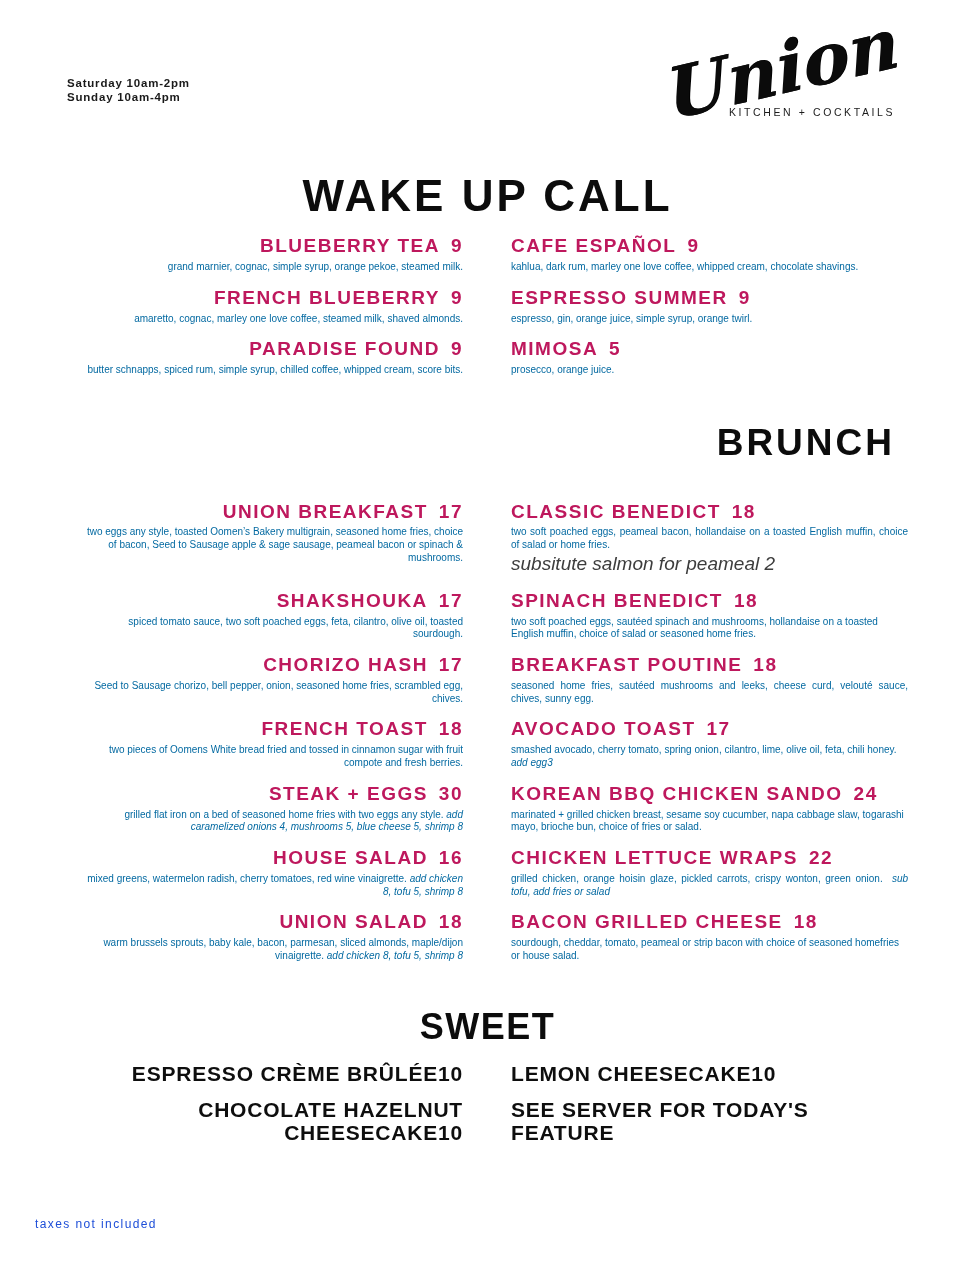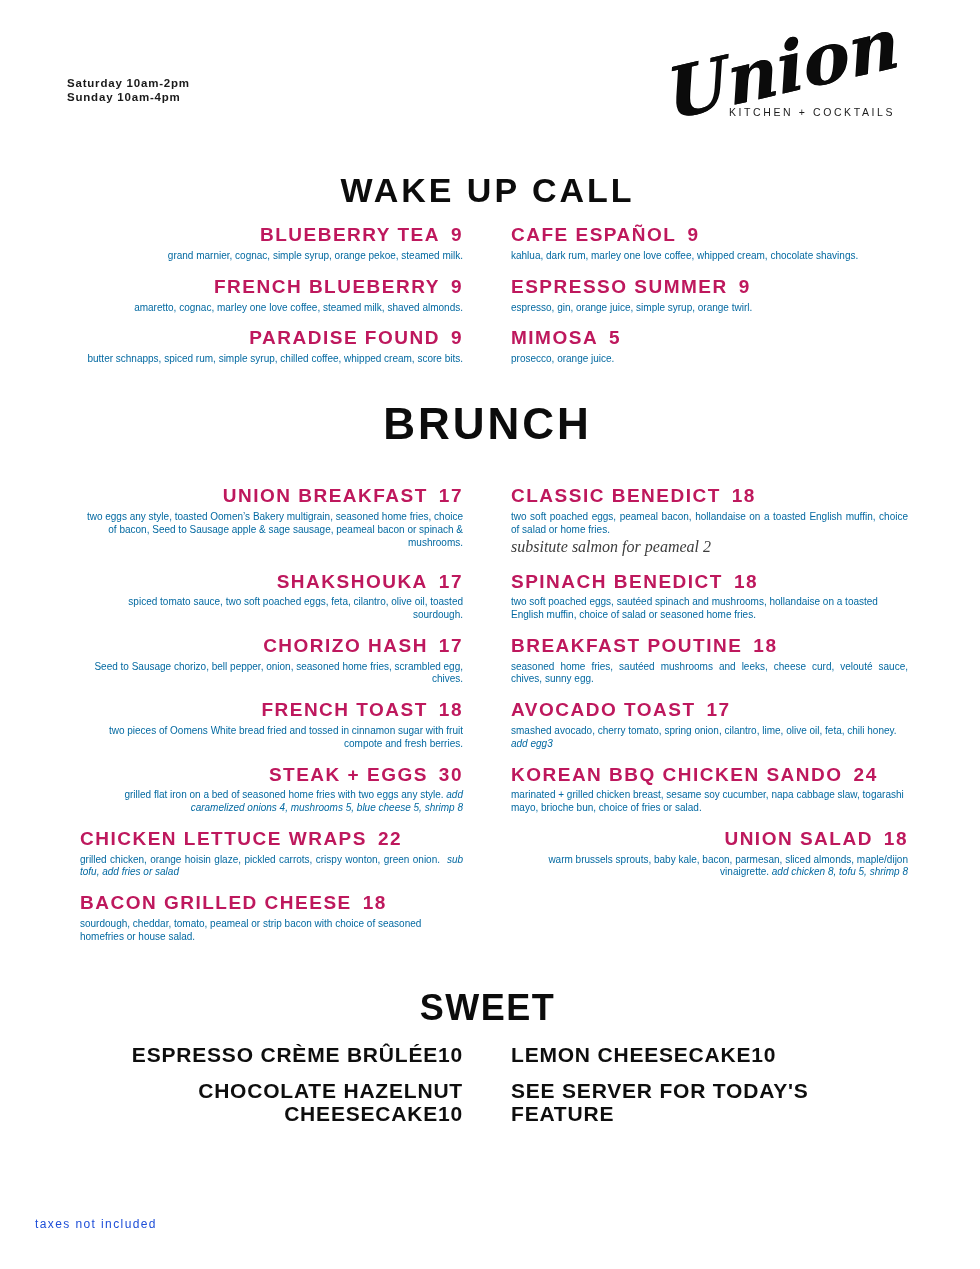--- a/index.html
+++ b/index.html
@@ -32,22 +32,22 @@
   .logo-tagline {
     margin-top: 2px; padding-left: 58px;
     font-size: 10.5px; letter-spacing: 2.6px;
     font-weight: 500; color: #1c1c1c; white-space: nowrap;
   }
   
   .section-title {
     width: 815px; margin-left: 80px; text-align: center;
     font-weight: bold; color: #0c0c0c; line-height: 1.1;
   }
-  .title-wake   { font-size: 34px; letter-spacing: 3px; margin-top: 14px; margin-bottom: 14px; }
-  .title-brunch { font-size: 44px; letter-spacing: 3px; margin-top: 34px; margin-bottom: 36px; }
+  .title-wake   { font-size: 44px; letter-spacing: 3px; margin-top: 14px; margin-bottom: 14px; }
+  .title-brunch { font-size: 37px; letter-spacing: 3px; margin-top: 46px; margin-bottom: 36px; text-align: right; }
   .title-sweet  { font-size: 36px; letter-spacing: 1.5px; margin-top: 44px; margin-bottom: 16px; }
   
   .menu-grid {
     display: grid;
     grid-template-columns: 383px 397px;
     column-gap: 48px;
     row-gap: 12px;
     margin-left: 80px;
     align-items: start;
   }
@@ -57,21 +57,21 @@
     font-size: 19px; font-weight: bold; letter-spacing: 1.5px;
     color: #be185d; line-height: 1.25; margin-bottom: 3px;
     white-space: nowrap;
   }
   .item-price { margin-left: 11px; }
   .item-desc {
     font-size: 10px; line-height: 1.28; color: #0369a1;
   }
   .menu-item.right .item-desc.just { text-align: justify; }
   .note { font-style: italic; }
-  .note-block { font-style: italic; font-size: 16px; line-height: 1.3; color: #3d3d3d; font-family: Liberation Serif, serif; }
+  .note-block { font-style: italic; font-size: 19px; line-height: 1.3; color: #3d3d3d; }
   
   .sweet-grid {
     display: grid;
     grid-template-columns: 383px 397px;
     column-gap: 48px;
     row-gap: 12px;
     margin-left: 80px;
     align-items: start;
   }
   .sweet-item {
@@ -178,20 +178,24 @@
 
   <div class="menu-item left">
     <div class="item-head"><span>STEAK + EGGS</span><span class="item-price">30</span></div>
     <div class="item-desc"><span>grilled flat iron on a bed of seasoned home fries with two eggs any style.</span> <span class="note">add caramelized onions 4, mushrooms 5, blue cheese 5, shrimp 8</span></div>
   </div>
   <div class="menu-item right">
     <div class="item-head"><span>KOREAN BBQ CHICKEN SANDO</span><span class="item-price">24</span></div>
     <div class="item-desc">marinated + grilled chicken breast, sesame soy cucumber, napa cabbage slaw, togarashi mayo, brioche bun, choice of fries or salad.</div>
   </div>
 
+  <div class="menu-item left">
+    <div class="item-head"><span>HOUSE SALAD</span><span class="item-price">16</span></div>
+    <div class="item-desc"><span>mixed greens,  watermelon radish, cherry tomatoes, red wine vinaigrette.</span> <span class="note">add chicken 8, tofu 5, shrimp 8</span></div>
+  </div>
   <div class="menu-item right">
     <div class="item-head"><span>CHICKEN LETTUCE WRAPS</span><span class="item-price">22</span></div>
     <div class="item-desc just"><span>grilled chicken, orange hoisin glaze, pickled carrots, crispy wonton, green onion.</span>&nbsp; <span class="note">sub tofu, add fries or salad</span></div>
   </div>
 
   <div class="menu-item left">
     <div class="item-head"><span>UNION SALAD</span><span class="item-price">18</span></div>
     <div class="item-desc"><span>warm brussels sprouts, baby kale, bacon, parmesan, sliced almonds, maple/dijon vinaigrette.</span> <span class="note">add chicken 8, tofu 5, shrimp 8</span></div>
   </div>
   <div class="menu-item right">

